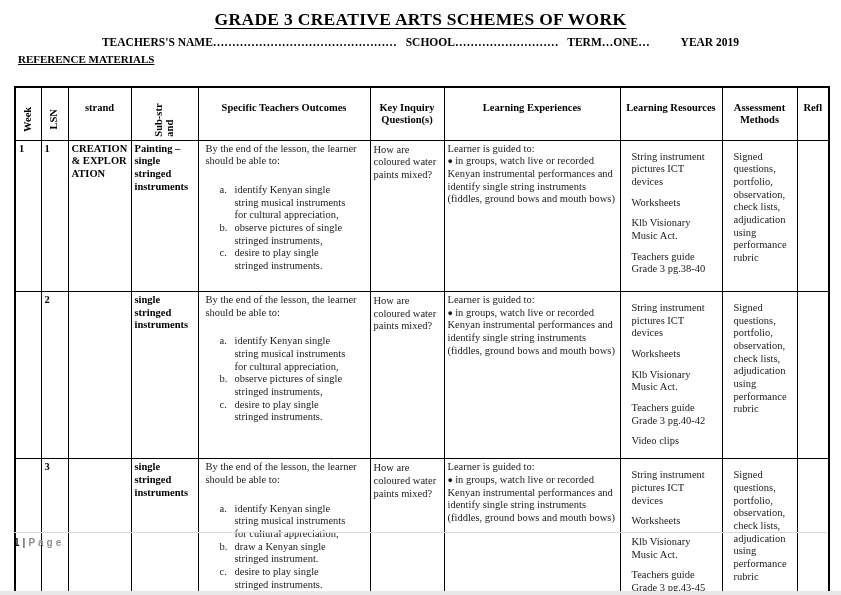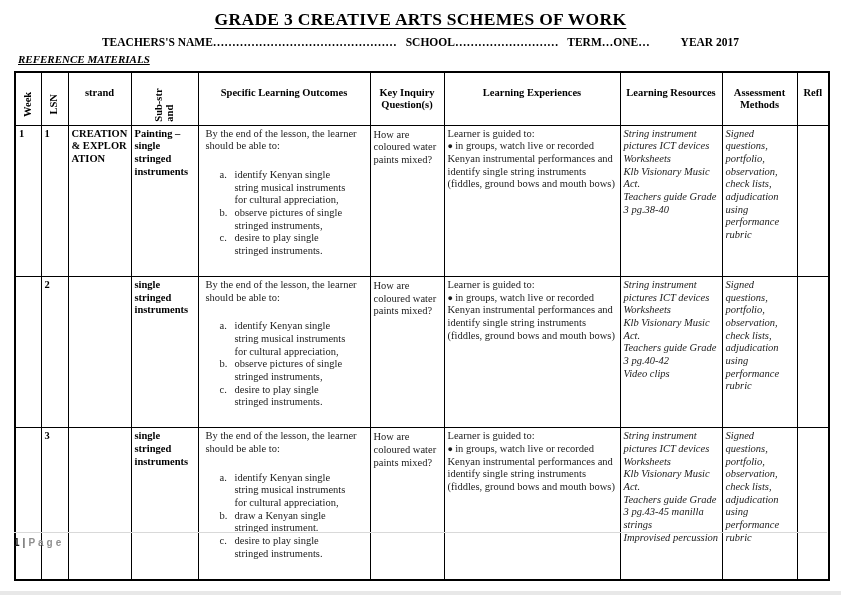--- a/index.html
+++ b/index.html
@@ -36,22 +36,21 @@
   .seg-gap { margin-right: 6px; }
   .year-seg { margin-left: 28px; }
   
   .refs { margin: 5px 0 0 18px; font-size: 11px; line-height: 1.23; }
   .ref-heading {
     display: inline-block;
     font-weight: bold;
     font-size: 11px;
     text-decoration: underline;
     color: #000;
-    margin-bottom: 1px;
-    font-style: italic;
+    margin-bottom: 16px;
   }
   
   table.sow {
     margin: 3px 0 0 14px;
     width: 814px;
     border-collapse: collapse;
     table-layout: fixed;
     font-size: 10.5px;
     line-height: 1.21;
     border: 2px solid #000;
@@ -95,21 +94,21 @@
   .out-intro { padding-left: 4px; }
   ol.out-list { list-style: none; counter-reset: o; margin: 16px; padding-left: 17px; }
   ol.out-list li { counter-increment: o; position: relative; }
   ol.out-list li::before {
     content: counter(o, lower-alpha) ".";
     position: absolute;
     left: -15px;
   }
   .kiq-cell div { padding-top: 1px; }
   .bullet-item::before { content: "\25CF\00a0"; font-size: 9px; }
-  .res-lines div, .ass-lines div { margin: 0; font-style: italic; }
+  .res-lines div, .ass-lines div { margin: 8px; }
   
   .footer {
     position: absolute;
     left: 14px;
     top: 532px;
     width: 813px;
     border-top: 1.5px solid #d9d9d9;
     padding-top: 4px;
     font-family: "Liberation Sans", sans-serif;
     font-size: 10px;
@@ -123,21 +122,21 @@
 <body>
 
 <div class="page">
 
   <div class="doc-title">GRADE 3 CREATIVE ARTS SCHEMES OF WORK</div>
 
   <div class="teacher-line">
     <span class="seg-gap">TEACHERS'S NAME…………………………………………</span>
     <span class="seg-gap">SCHOOL………………………</span>
     <span>TERM…ONE…</span>
-    <span class="year-seg">YEAR 2017</span>
+    <span class="year-seg">YEAR 2019</span>
   </div>
 
   <div class="refs">
     <div class="ref-heading">REFERENCE MATERIALS</div>
   </div>
 
   <table class="sow">
     <colgroup>
       <col style="width:26px">
         <col style="width:27px">
@@ -161,21 +160,21 @@
             <div class="vwrap">
               <span class="vert">LSN</span>
             </div>
           </th>
         <th>strand</th>
         <th class="vcell">
             <div class="vwrap">
               <span class="vert-multi">Sub-strand</span>
             </div>
           </th>
-        <th>Specific Learning Outcomes</th>
+        <th>Specific Teachers Outcomes</th>
         <th>Key Inquiry Question(s)</th>
         <th>Learning Experiences</th>
         <th>Learning Resources</th>
         <th>Assessment Methods</th>
         <th>Refl</th>
       </tr>
     </thead>
     <tbody>
 
       <tr class="data-row-1">

